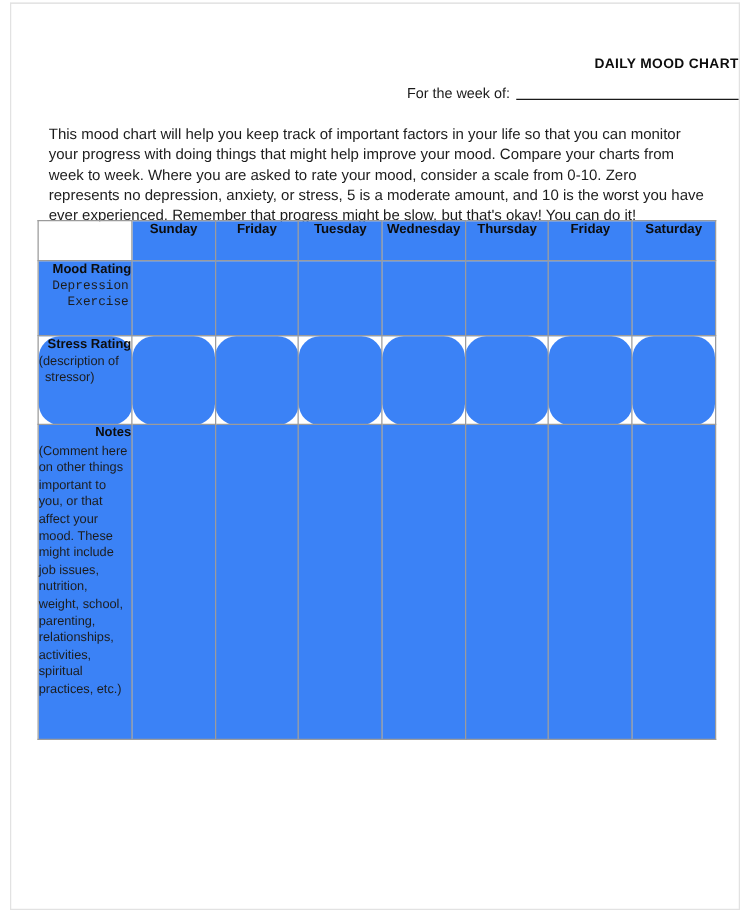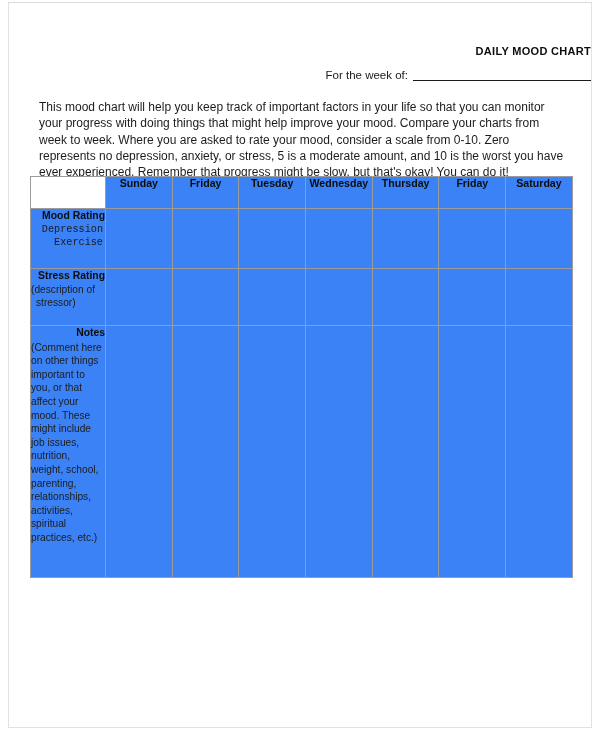--- a/index.html
+++ b/index.html
@@ -111,21 +111,21 @@
     color: #0d0d0d;
     display: block;
     text-align: right;
   }
   .lbl .sub { display: block; }
   .lbl .sub-right { display: block; text-align: right; padding-right: 2px; font-family: Liberation Mono, monospace; }
   .lbl .sub-indent { display: block; padding-left: 5px; }
   .lbl .notes-body { display: block; margin-top: 1px; }
 
   tr.r-mood td   { height: 60px; }
-  tr.r-stress td { height: 57px; }
+  tr.r-stress td { height: 71px; border-radius: 17px; }
   tr.r-sleep td  { height: 33px; }
   tr.r-exer td   { height: 75px; }
   tr.r-notes td  { height: 252px; }
 
   .cell-blank { }
 </style>
 </head>
 <body>
 
 <div class="page">

